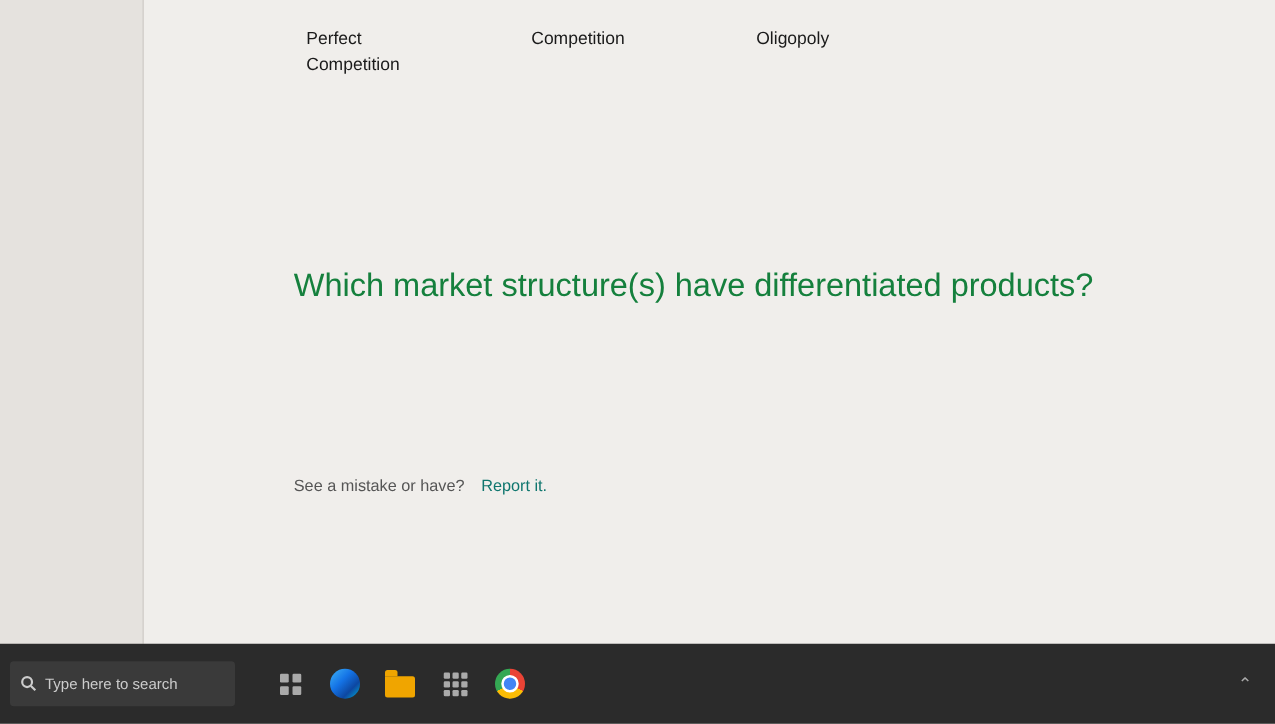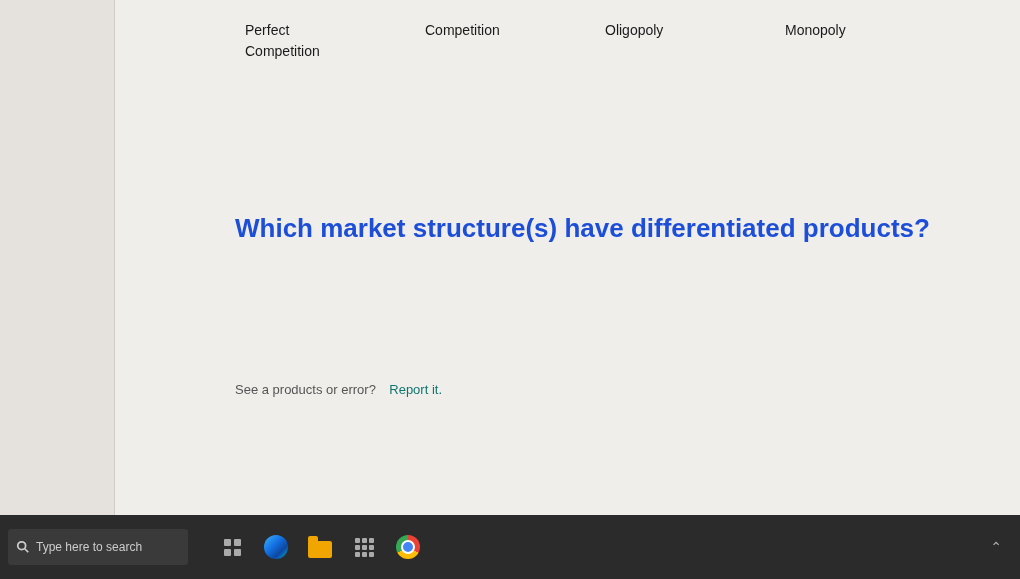--- a/index.html
+++ b/index.html
@@ -40,22 +40,22 @@
 
     .question-area {
       position: absolute;
       top: 210px;
       left: 120px;
       right: 60px;
     }
 
     .question-text {
       font-size: 26px;
-      color: #1d4ed8;
-      font-weight: 700;
+      color: #15803d;
+      font-weight: 400;
       line-height: 1.4;
     }
 
     .mistake-area {
       position: absolute;
       top: 380px;
       left: 120px;
     }
 
     .mistake-text {
@@ -263,32 +263,29 @@
       </div>
 
       <div class="col-item">
         <span>Competition</span>
       </div>
 
       <div class="col-item">
         <span>Oligopoly</span>
       </div>
 
-      <div class="col-item">
-        <span>Monopoly</span>
-      </div>
 
     </div>
 
     <div class="question-area">
       <p class="question-text">Which market structure(s) have differentiated products?</p>
     </div>
 
     <div class="mistake-area">
-      <span class="mistake-text">See a products or error?</span>
+      <span class="mistake-text">See a mistake or have?</span>
       <span>&nbsp;</span>
       <a class="mistake-link" href="#">Report it.</a>
     </div>
 
   </div>
 
   <div class="taskbar">
 
     <div class="search-bar">
       <svg class="search-icon-svg" viewBox="0 0 16 16">

